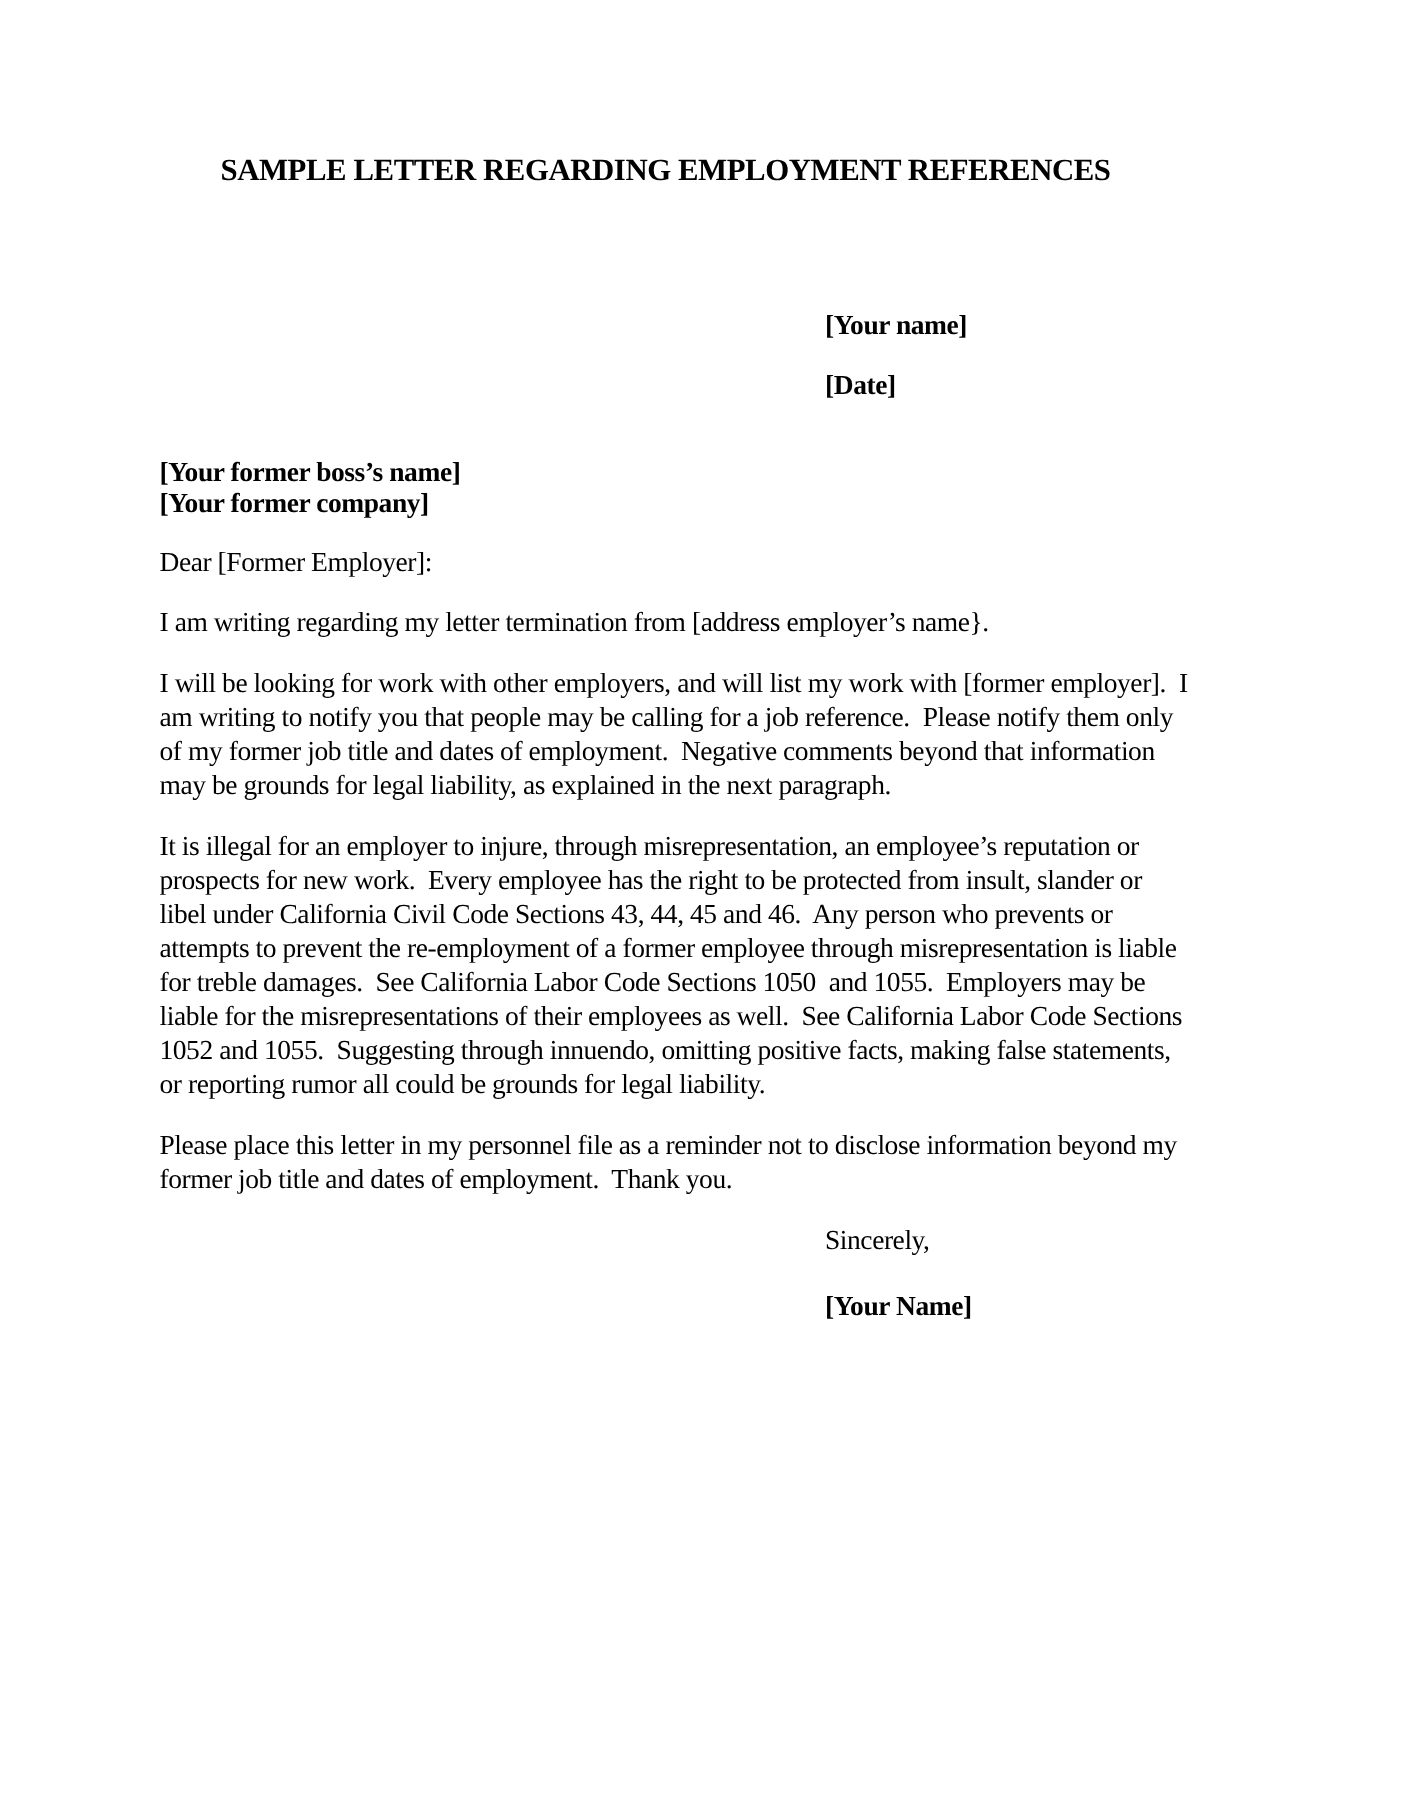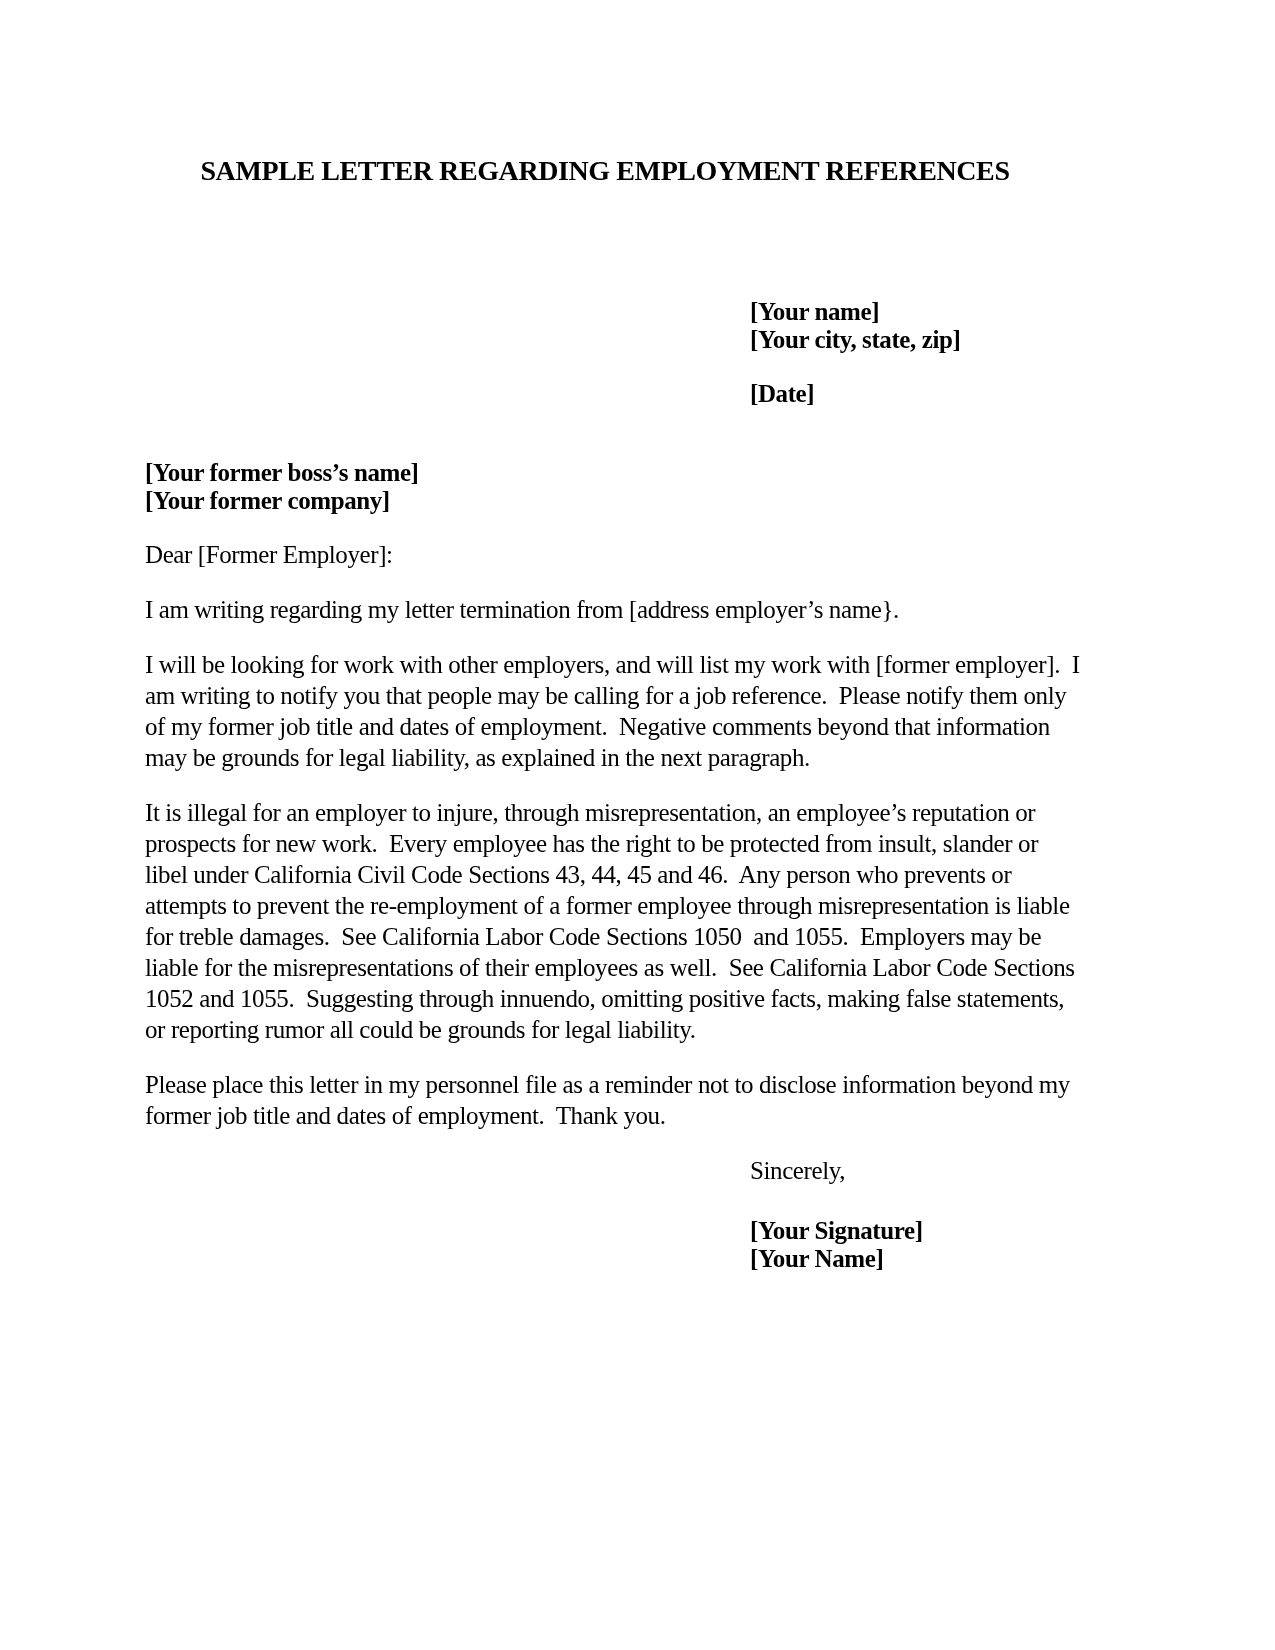--- a/index.html
+++ b/index.html
@@ -11,21 +11,20 @@
     background: #ffffff;
     color: #000000;
     font-family: "Liberation Serif", serif;
     font-size: 25px;
     letter-spacing: -0.4px;
     overflow: hidden;
   }
   .content {
     padding: 140px 16px 0 145px;
     width: 1275px;
-    margin-top: 15px;
   }
   .title {
     width: 920px;
     text-align: center;
     font-weight: bold;
     font-size: 28px;
     line-height: 31px;
   }
   .sender-block {
     margin-left: 605px;
@@ -79,21 +78,20 @@
 </head>
 <body>
 
 <div class="page">
   <div class="content">
 
     <div class="title">SAMPLE LETTER REGARDING EMPLOYMENT REFERENCES</div>
 
     <div class="sender-block">
       <div>[Your name]</div>
-      <div>[Your city, state, zip]</div>
     </div>
 
     <div class="date-line">[Date]</div>
 
     <div class="recipient-block">
       <div>[Your former boss’s name]</div>
       <div>[Your former company]</div>
     </div>
 
 
@@ -103,18 +101,17 @@
 
     <p class="para"><span>I will be looking for work with other employers, and will list my work with </span><span class="bold">[former employer</span><span>].  I am writing to notify you that people may be calling for a job reference.  Please notify them only of my former job title and dates of employment.  Negative comments beyond that information may be grounds for legal liability, as explained in the next paragraph.</span></p>
 
     <p class="para"><span>It is illegal for an employer to injure, through misrepresentation, an employee’s reputation or prospects for new work.  Every employee has the right to be protected from insult, slander or libel under California Civil Code Sections 43, 44, 45 and 46.  Any person who prevents or attempts to prevent the re-employment of a former employee through misrepresentation is liable for treble damages.  See California Labor Code Sections 1050  and 1055.  Employers may be liable for the misrepresentations of their employees as well.  See California Labor Code Sections 1052 and 1055.  Suggesting through innuendo, omitting positive facts, making false statements, or reporting rumor all could be grounds for legal liability.</span></p>
 
     <p class="para"><span>Please place this letter in my personnel file as a reminder not to disclose information beyond my former job title and dates of employment.  Thank you.</span></p>
 
     <div class="closing-line">Sincerely,</div>
 
     <div class="signature-block">
-      <div>[Your Signature]</div>
       <div>[Your Name]</div>
     </div>
 
   </div>
 </div>
 
 </body></html>

